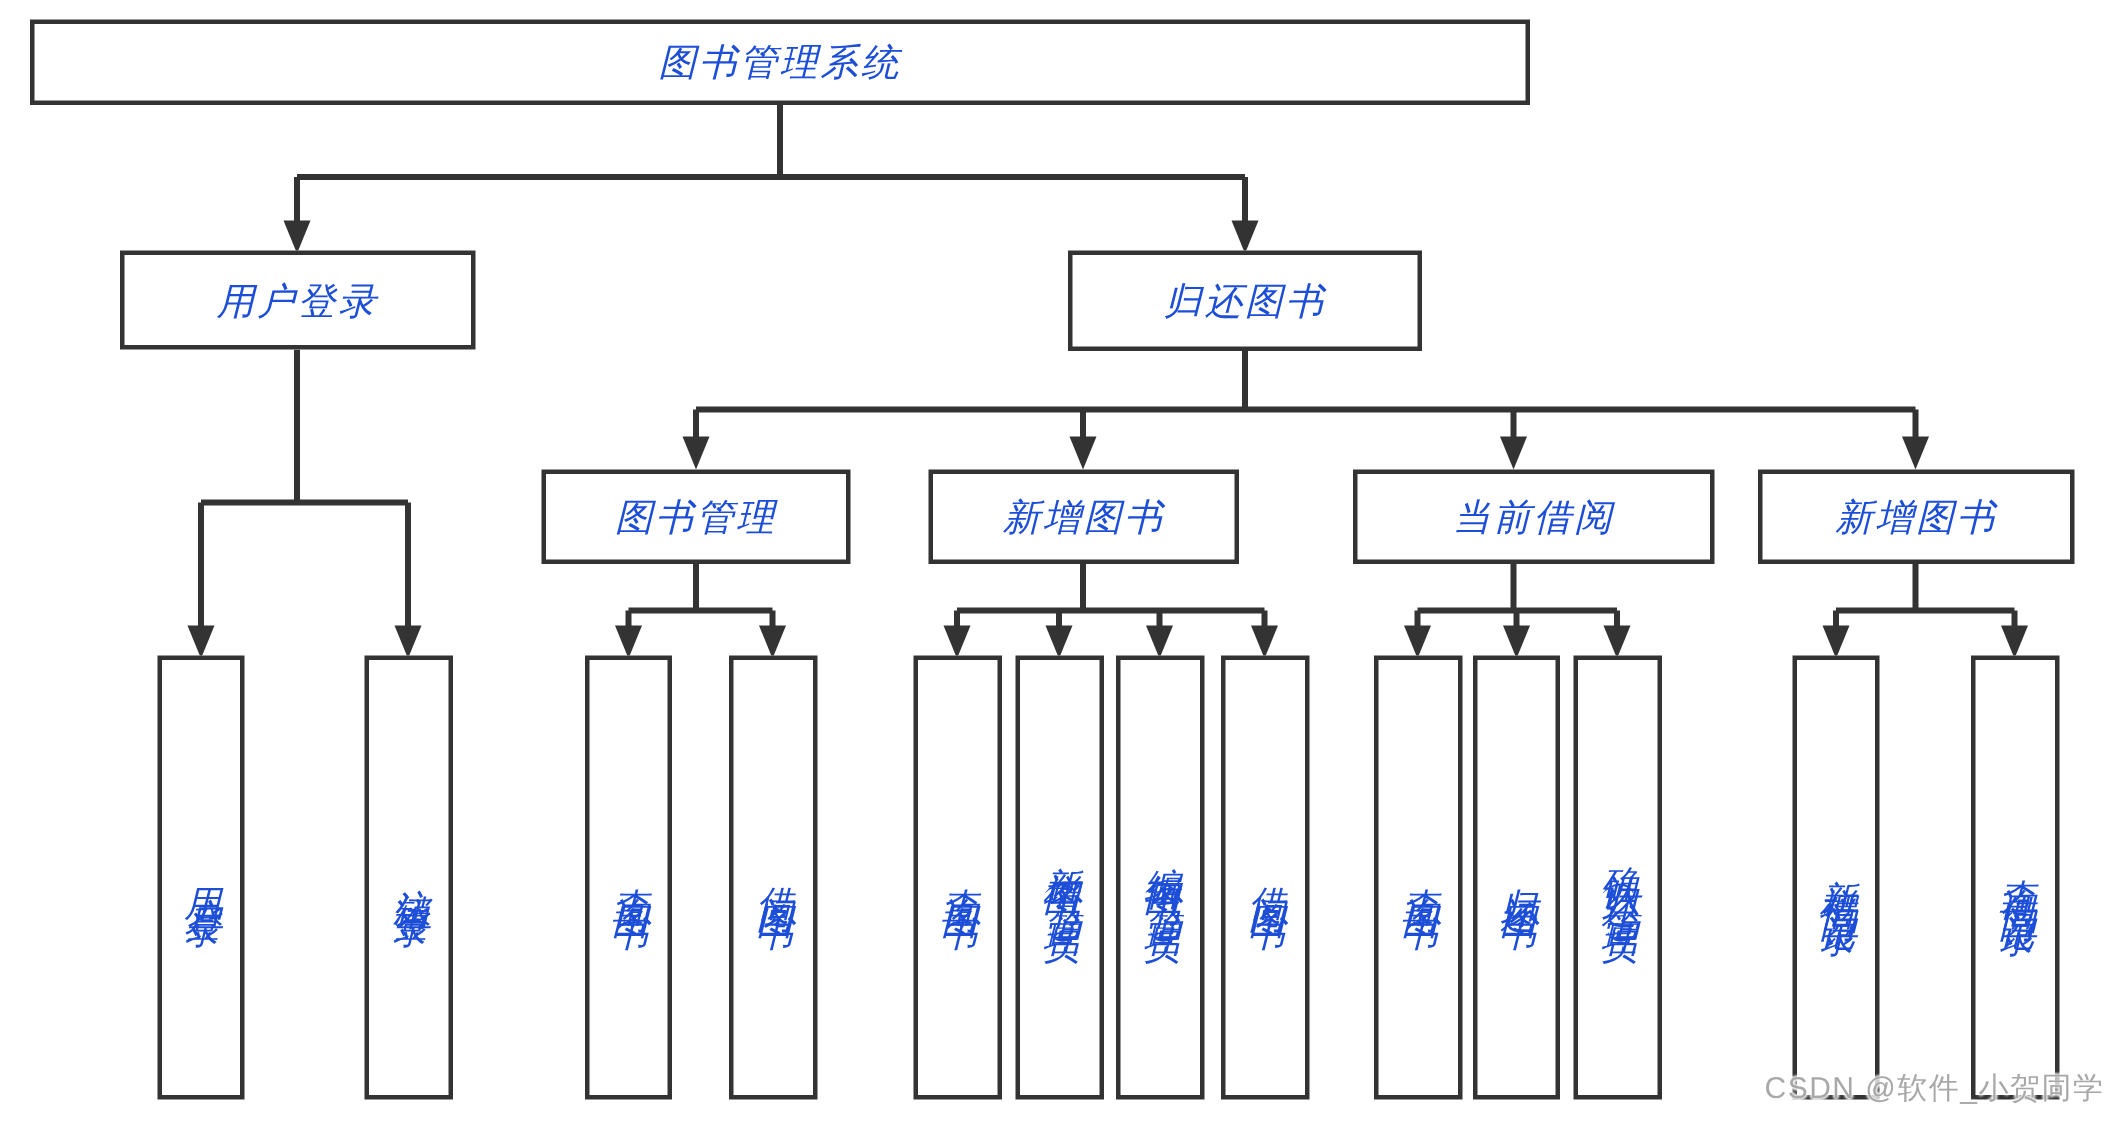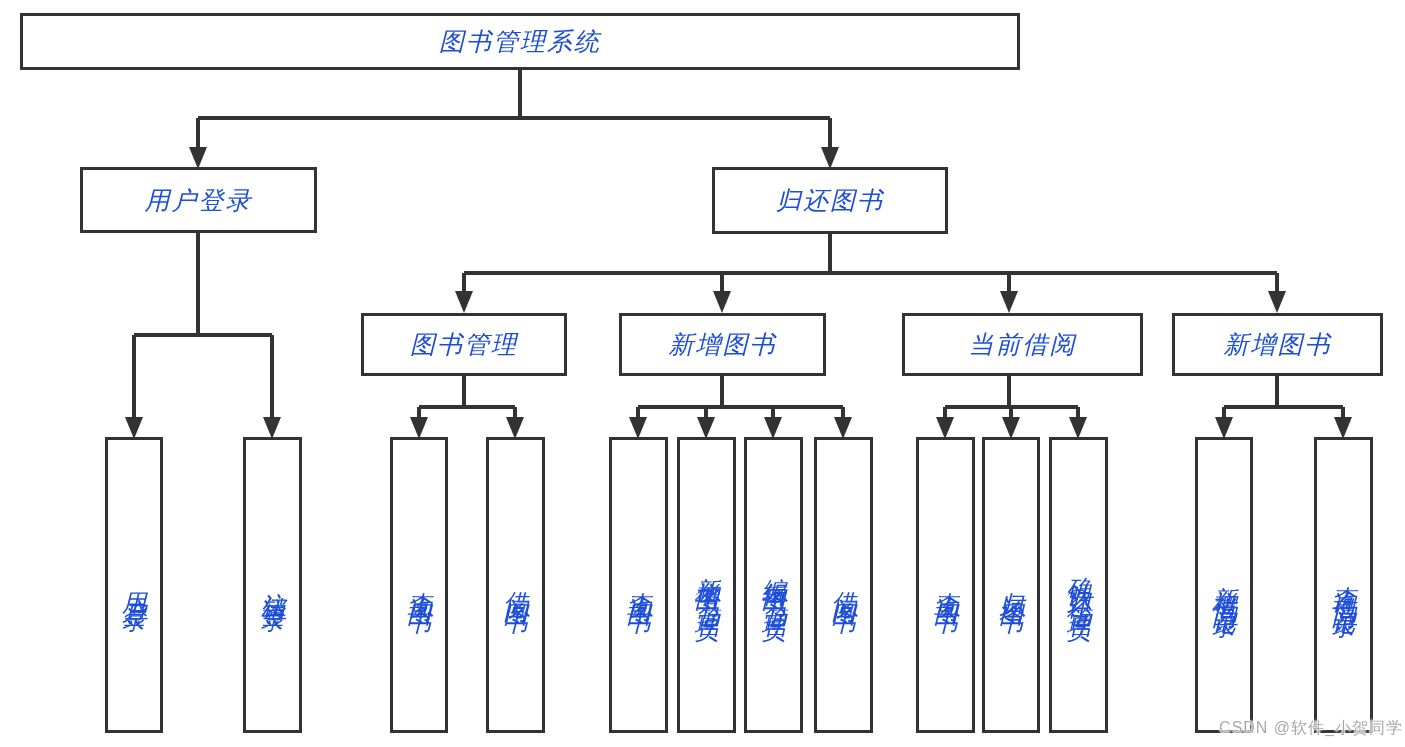--- a/index.html
+++ b/index.html
@@ -43,21 +43,21 @@
     text-orientation: mixed;
     font-size: 24px;
     letter-spacing: 6px;
     line-height: 1;
     white-space: normal;
   }
   .watermark {
     position: absolute;
     right: 2px;
     bottom: 8px;
-    font-size: 16px;
+    font-size: 20px;
     letter-spacing: 1px;
     color: #a8a8a8;
     white-space: nowrap;
     text-shadow: 0 1px 2px #ffffff, 0 -1px 2px #ffffff, 1px 0 2px #ffffff, -1px 0 2px #ffffff;
   }
 </style>
 </head>
 <body>
 
 <div class="stage">

